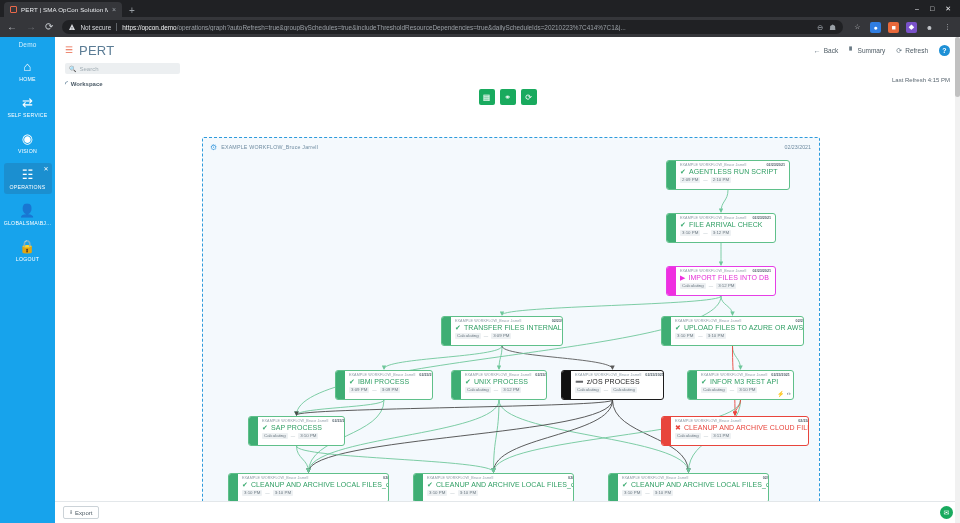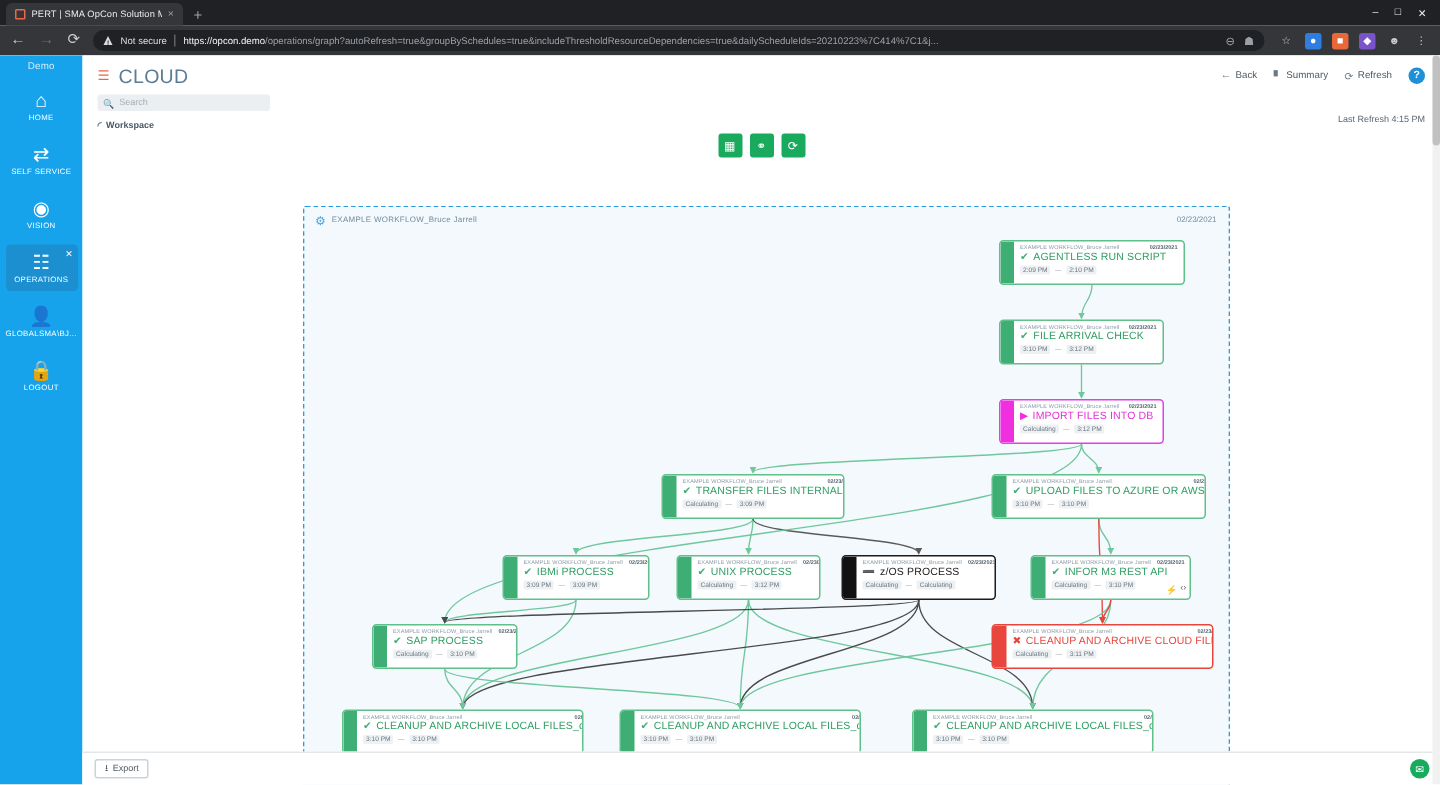--- a/index.html
+++ b/index.html
@@ -283,21 +283,21 @@
         <div class="sb-ico">🔒</div>
         <div class="sb-lab">LOGOUT</div>
       </div>
     </div>
 
     <div class="main">
 
       <div class="apphdr">
         <div class="apptitle-row">
           <span class="burger">☰</span>
-          <span class="apptitle">CLOUD</span>
+          <span class="apptitle">PERT</span>
         </div>
 
         <div class="searchbox">
           <span class="search-ico">🔍</span>
           <span class="search-ph">Search</span>
         </div>
 
         <div class="workspace">
           <span class="ws-ico">◜</span>
           <span>Workspace</span>

